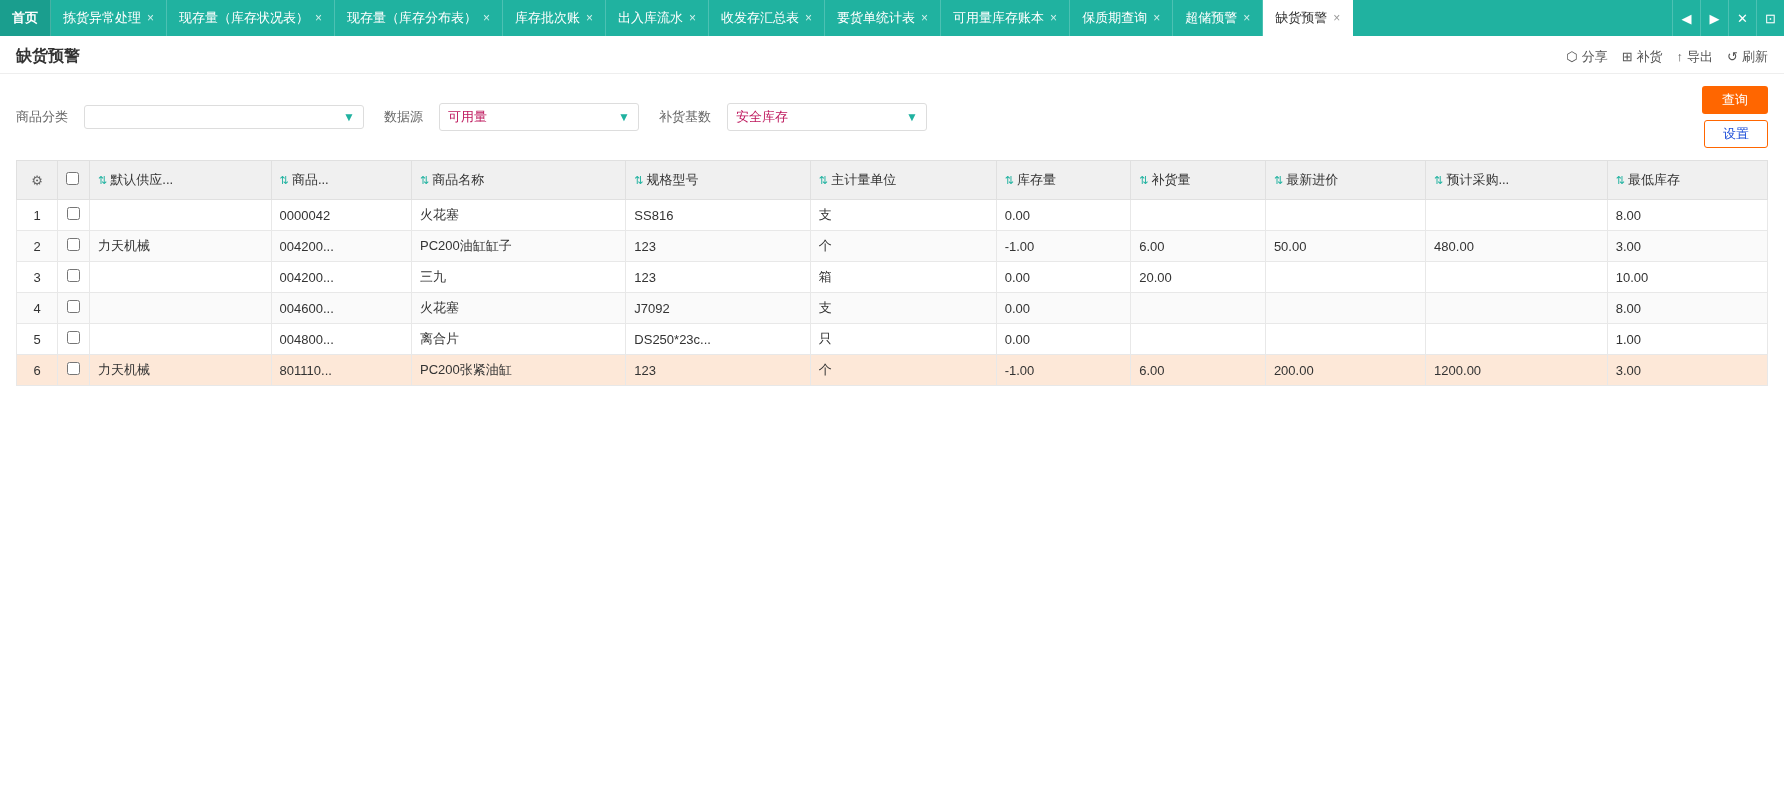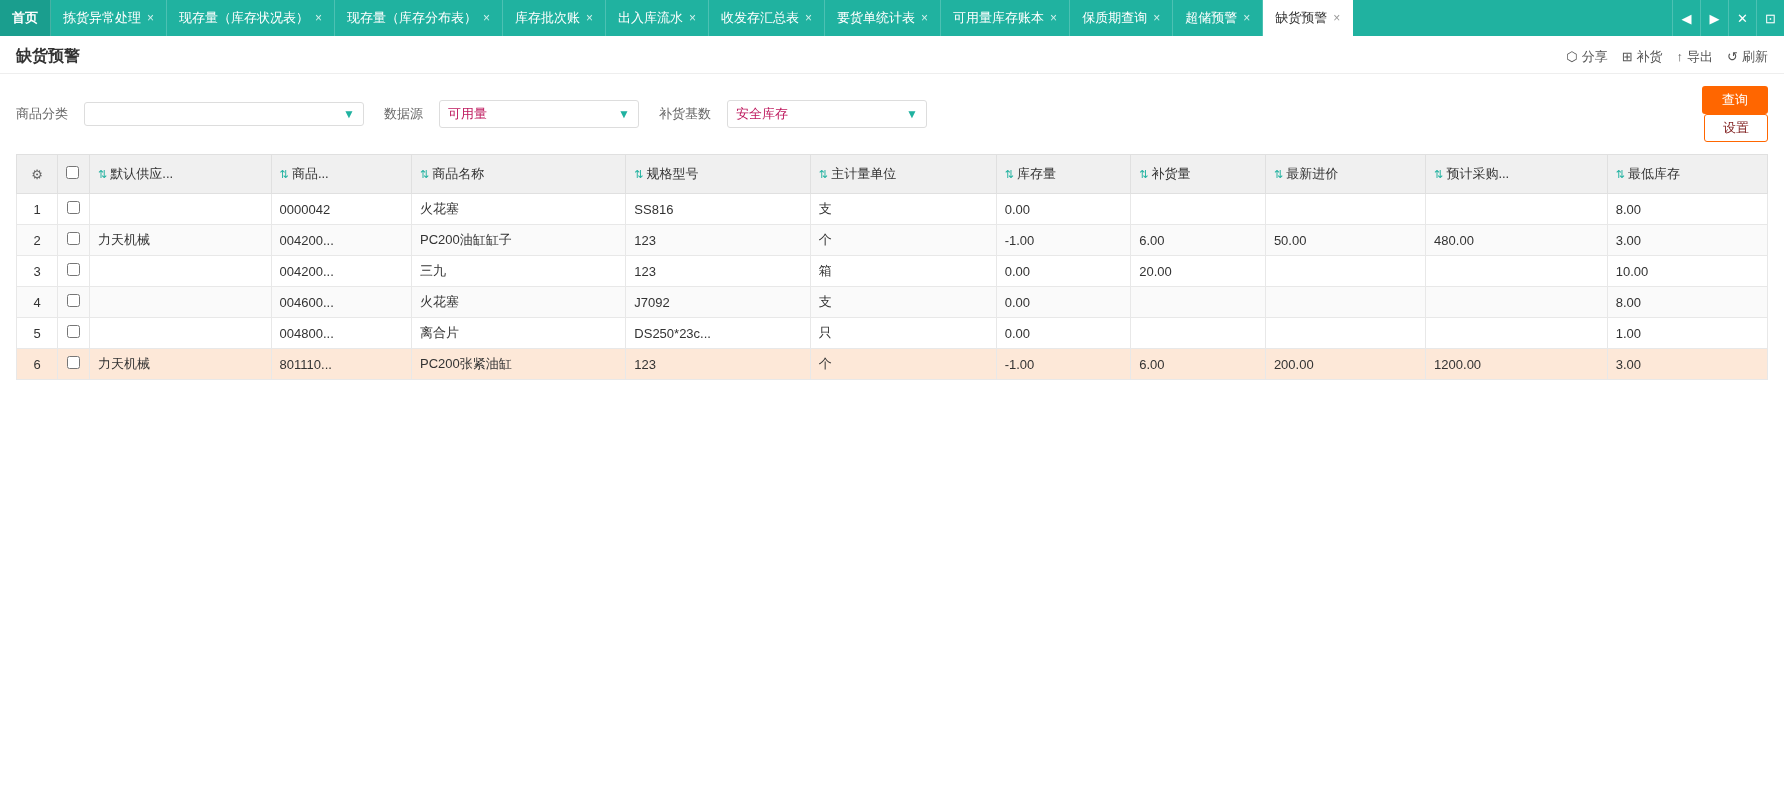--- a/index.html
+++ b/index.html
@@ -125,34 +125,35 @@
       cursor: pointer;
       justify-content: space-between;
     }
     .filter-select .arrow { color: #20b2a0; font-size: 12px; }
     .filter-value { color: #be185d; }
 
     .filter-right {
       margin-left: auto;
       display: flex;
       flex-direction: column;
+      gap: 6px;
       align-items: flex-end;
     }
     .btn-query {
       background: #f60;
       color: #fff;
       border: none;
       border-radius: 3px;
       padding: 5px 20px;
       cursor: pointer;
       font-size: 13px;
     }
     .btn-settings {
       background: #fff;
-      color: #7f1d1d;
+      color: #1d4ed8;
       border: 1px solid #f60;
       border-radius: 3px;
       padding: 4px 18px;
       cursor: pointer;
       font-size: 13px;
     }
 
     
     .table-container {
       padding: 6px 16px;

